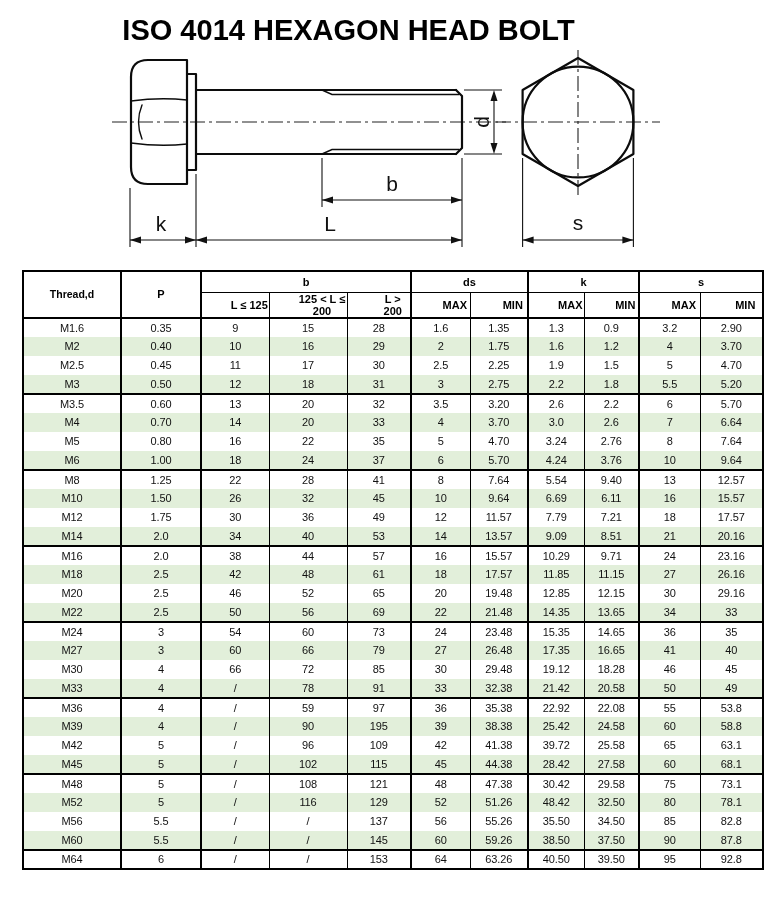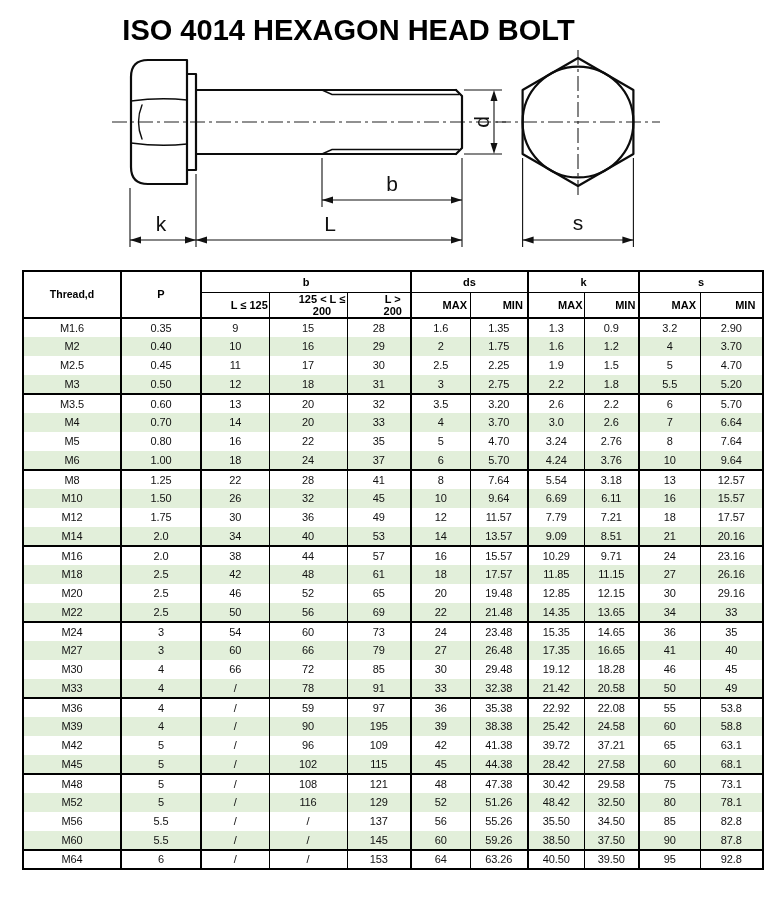--- a/index.html
+++ b/index.html
@@ -261,21 +261,21 @@
         </tr>
         <tr>
           <td class="thick-r">M8</td>
           <td class="thick-r">1.25</td>
           <td>22</td>
           <td>28</td>
           <td class="thick-r">41</td>
           <td>8</td>
           <td class="thick-r">7.64</td>
           <td>5.54</td>
-          <td class="thick-r">3.18</td>
+          <td class="thick-r">9.40</td>
           <td>13</td>
           <td>12.57</td>
         </tr>
         <tr class="alt">
           <td class="thick-r">M10</td>
           <td class="thick-r">1.50</td>
           <td>26</td>
           <td>32</td>
           <td class="thick-r">45</td>
           <td>10</td>
@@ -443,21 +443,21 @@
         </tr>
         <tr>
           <td class="thick-r">M42</td>
           <td class="thick-r">5</td>
           <td>/</td>
           <td>96</td>
           <td class="thick-r">109</td>
           <td>42</td>
           <td class="thick-r">41.38</td>
           <td>39.72</td>
-          <td class="thick-r">37.21</td>
+          <td class="thick-r">25.58</td>
           <td>65</td>
           <td>63.1</td>
         </tr>
         <tr class="alt">
           <td class="thick-r group-end">M45</td>
           <td class="thick-r group-end">5</td>
           <td class="group-end">/</td>
           <td class="group-end">102</td>
           <td class="thick-r group-end">115</td>
           <td class="group-end">45</td>

